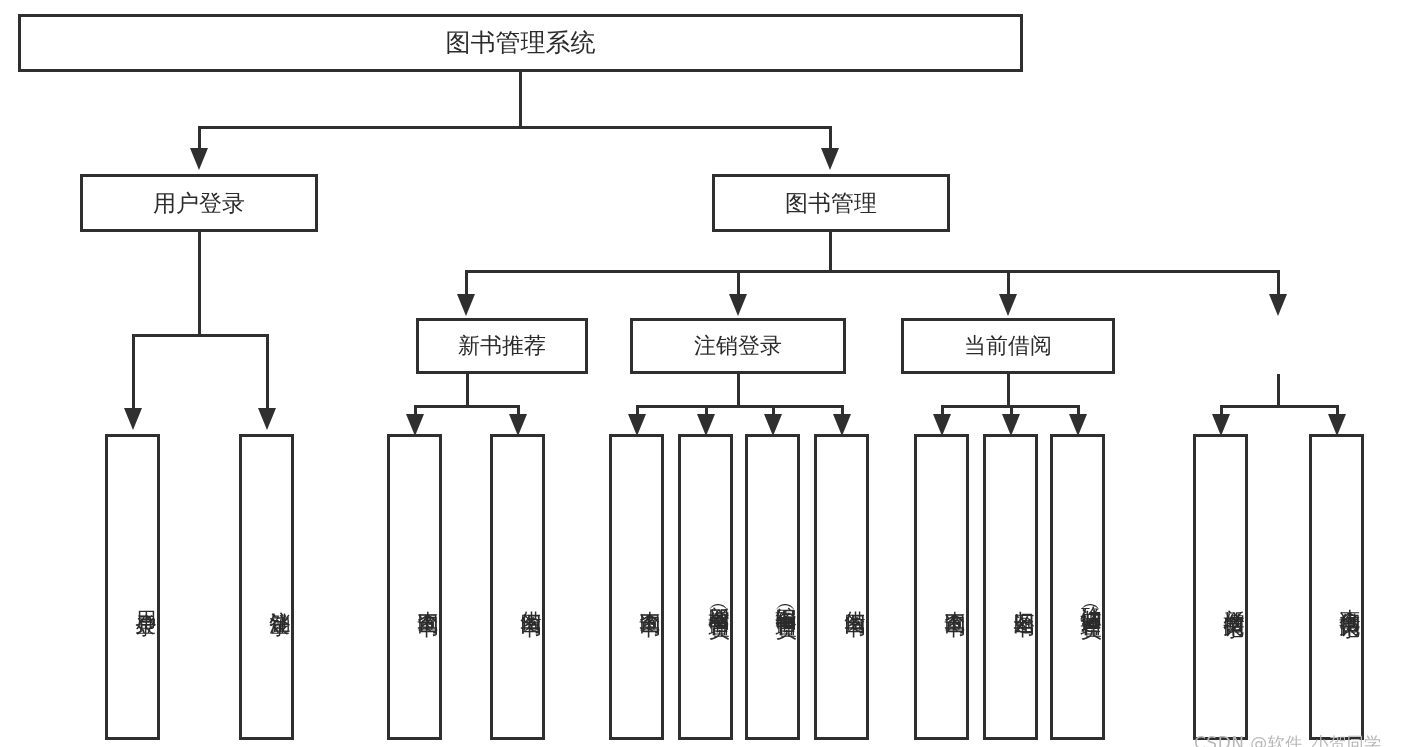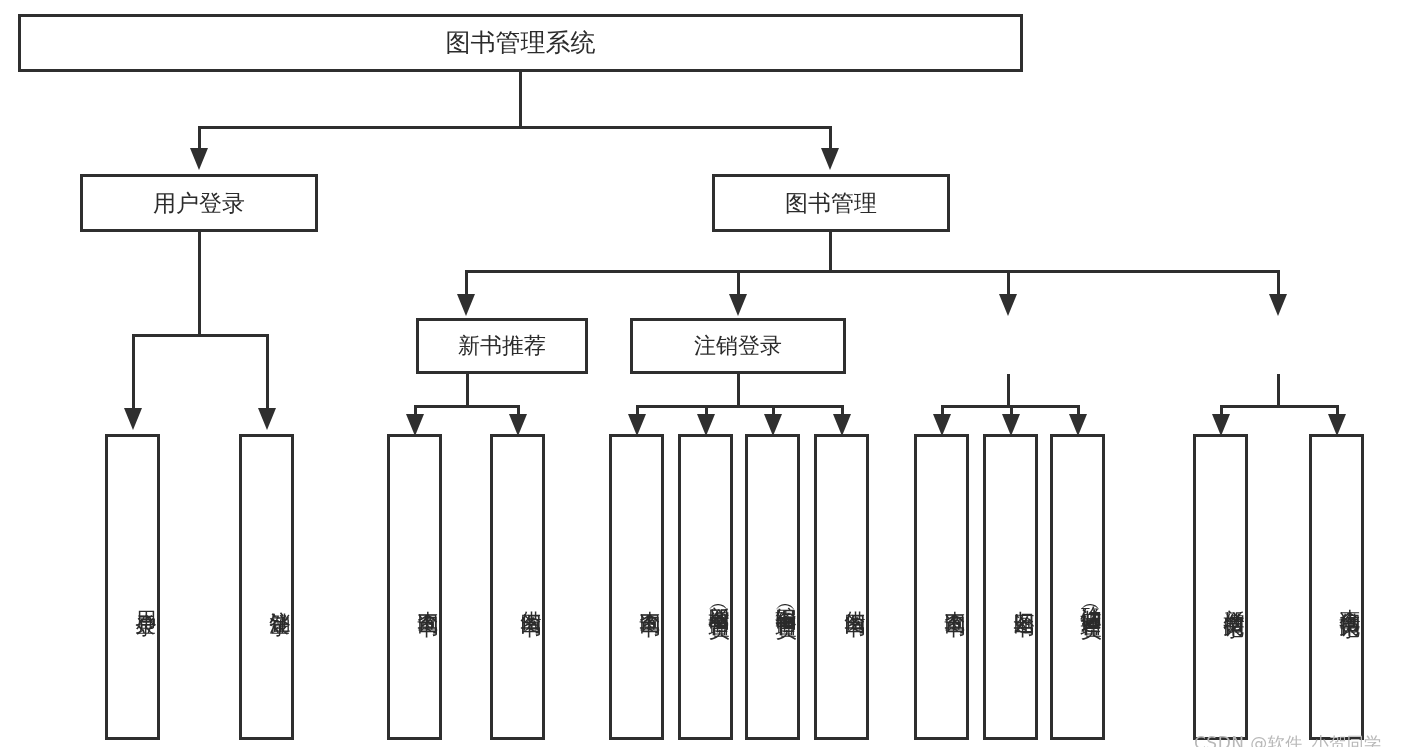--- a/index.html
+++ b/index.html
@@ -120,20 +120,23 @@
   <div class="vline" style="left:1007px; top:270px; height:26px;"></div>
   <div class="arrow" style="left:999px; top:294px;"></div>
   <div class="vline" style="left:1277px; top:270px; height:26px;"></div>
   <div class="arrow" style="left:1269px; top:294px;"></div>
 
   <div class="node level2" style="left:372px; top:318px; width:172px; height:56px;margin-left:44px;">
     <span class="lbl">新书推荐</span>
   </div>
   <div class="node level2" style="left:630px; top:318px; width:216px; height:56px;">
     <span class="lbl">注销登录</span>
+  </div>
+  <div class="node level2" style="left:901px; top:318px; width:214px; height:56px;">
+    <span class="lbl">当前借阅</span>
   </div>
 
   <div class="vline" style="left:466px; top:374px; height:33px;"></div>
   <div class="hline" style="left:414px; top:405px; width:106px;"></div>
   <div class="vline" style="left:414px; top:405px; height:12px;"></div>
   <div class="arrow" style="left:406px; top:414px;"></div>
   <div class="vline" style="left:517px; top:405px; height:12px;"></div>
   <div class="arrow" style="left:509px; top:414px;"></div>
 
   <div class="vline" style="left:737px; top:374px; height:33px;"></div>

